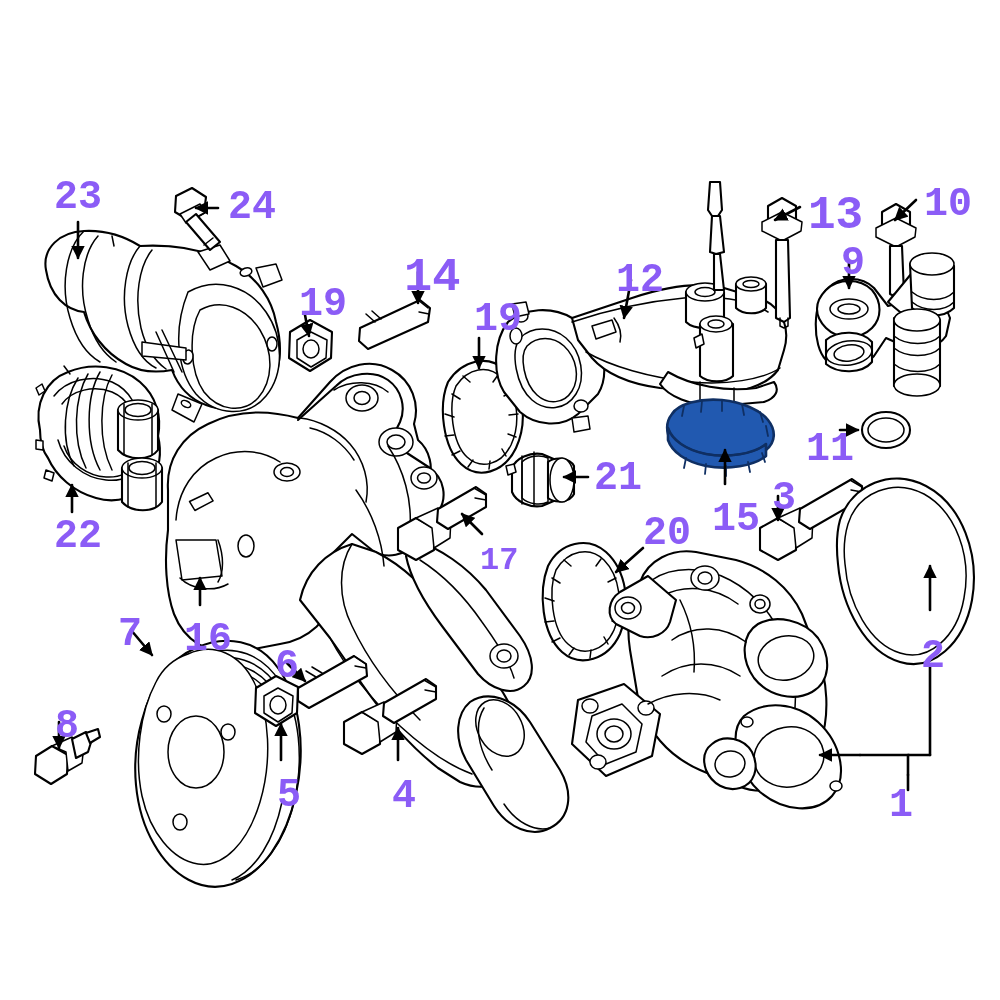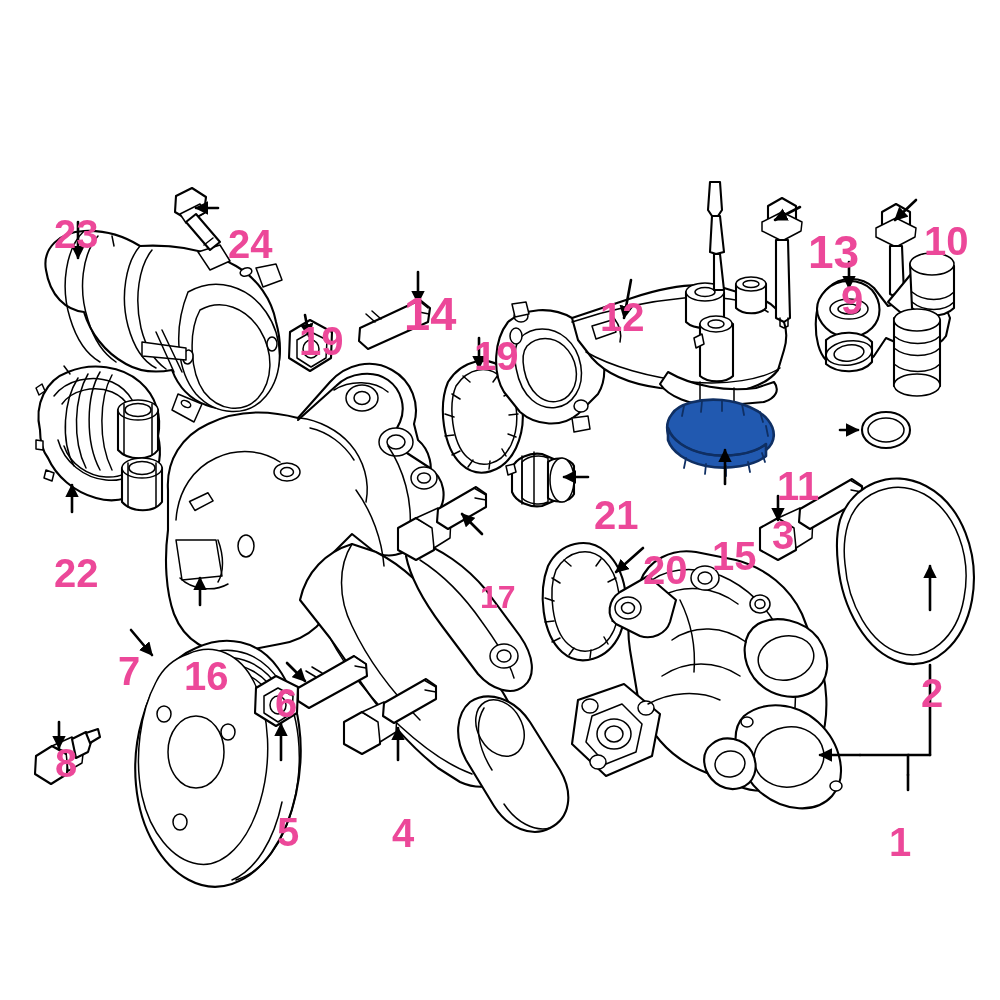--- a/index.html
+++ b/index.html
@@ -1,21 +1,21 @@
 <!DOCTYPE html>
 <html><head>
 <meta charset="utf-8">
 <title>Parts Diagram</title>
 <style>
   html,body{margin:0;padding:0;background:#ffffff;}
   body{width:1000px;height:1000px;font-family:"Liberation Sans",sans-serif;overflow:hidden;}
   #stage{position:relative;width:1000px;height:1000px;background:#fff;}
   #art{position:absolute;left:0;top:0;width:1000px;height:1000px;}
-  .num{position:absolute;font-family:Liberation Sans, sans-serif;font-weight:700;
-       color:#ec4899;line-height:1;white-space:nowrap;user-select:none;margin-top:36px;}
+  .num{position:absolute;font-family:Liberation Mono, monospace;font-weight:700;
+       color:#8b5cf6;line-height:1;white-space:nowrap;user-select:none;}
 </style>
 </head>
 <body>
 
 <div id="stage">
 
 <svg id="art" viewBox="0 0 1000 1000" xmlns="http://www.w3.org/2000/svg">
   <defs>
     <marker id="ah" viewBox="0 0 10 10" refX="9" refY="5" markerWidth="5.2" markerHeight="5.2" orient="auto-start-reverse">
       <path d="M0 0 L10 5 L0 10 z" fill="#000"></path>
@@ -496,22 +496,22 @@
 <div class="num" style="left:889px;top:786px;font-size:40px;">1</div>
 <div class="num" style="left:921px;top:637px;font-size:40px;">2</div>
 <div class="num" style="left:772px;top:479px;font-size:40px;">3</div>
 <div class="num" style="left:392px;top:777px;font-size:40px;">4</div>
 <div class="num" style="left:277px;top:776px;font-size:40px;">5</div>
 <div class="num" style="left:275px;top:647px;font-size:40px;">6</div>
 <div class="num" style="left:118px;top:615px;font-size:40px;">7</div>
 <div class="num" style="left:55px;top:707px;font-size:40px;">8</div>
 <div class="num" style="left:841px;top:244px;font-size:40px;">9</div>
 <div class="num" style="left:924px;top:185px;font-size:40px;">10</div>
-<div class="num" style="left:777px;top:430px;font-size:40px;">11</div>
-<div class="num" style="left:600px;top:261px;font-size:40px;">12</div>
+<div class="num" style="left:806px;top:430px;font-size:40px;">11</div>
+<div class="num" style="left:616px;top:261px;font-size:40px;">12</div>
 <div class="num" style="left:808px;top:193px;font-size:46px;">13</div>
 <div class="num" style="left:404px;top:254px;font-size:47px;">14</div>
 <div class="num" style="left:712px;top:500px;font-size:40px;">15</div>
 <div class="num" style="left:184px;top:620px;font-size:40px;">16</div>
 <div class="num" style="left:480px;top:545px;font-size:32px;">17</div>
 <div class="num" style="left:299px;top:285px;font-size:40px;">19</div>
 <div class="num" style="left:474px;top:300px;font-size:40px;">19</div>
 <div class="num" style="left:643px;top:514px;font-size:40px;">20</div>
 <div class="num" style="left:594px;top:459px;font-size:40px;">21</div>
 <div class="num" style="left:54px;top:517px;font-size:40px;">22</div>

